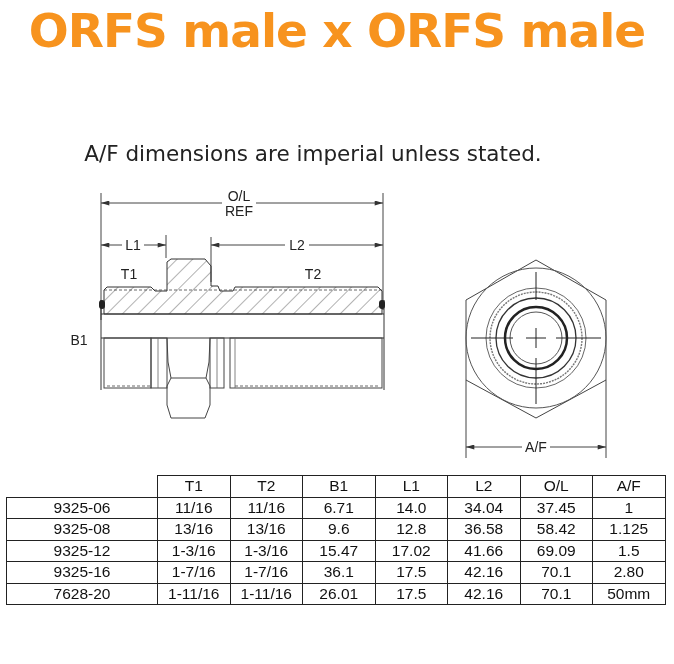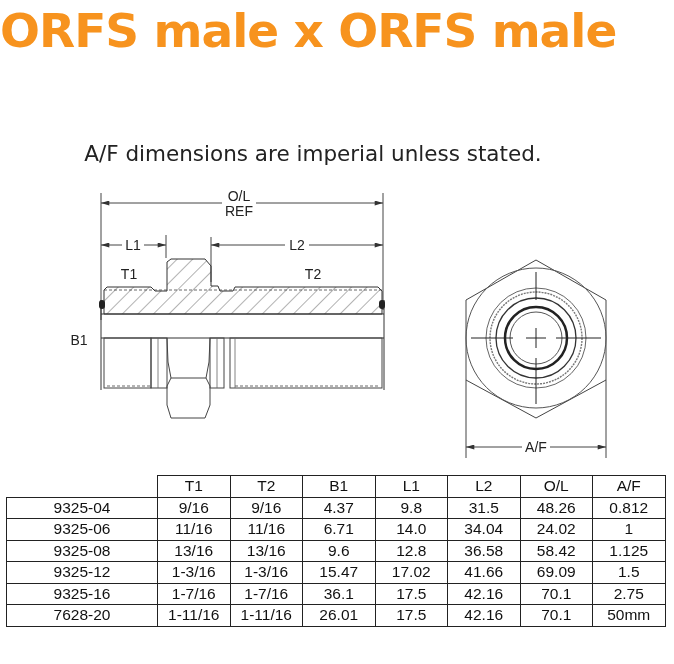--- a/index.html
+++ b/index.html
@@ -1,18 +1,18 @@
 <!DOCTYPE html>
 <html><head>
 <meta charset="utf-8">
 <style>
   html, body { margin: 0; padding: 0; background: #ffffff; }
   body { width: 674px; height: 664px; position: relative; overflow: hidden; font-family: "Liberation Sans", sans-serif; }
   .title {
-    position: absolute; left: 0; top: 2px; width: 674px; 
+    position: absolute; left: 0; top: 2px; width: 674px; text-align: center;
     font-family: "DejaVu Sans", sans-serif; font-weight: bold; color: #f7931e;
     font-size: 47px; line-height: 58px; letter-spacing: -1px;
   }
   .title span { display: block; }
   .subtitle {
     position: absolute; left: 0; top: 139px; width: 626px; text-align: center;
     font-family: "DejaVu Sans", sans-serif; font-size: 21.5px; color: #222222; line-height: 30px;
   }
   .drawing { position: absolute; left: 0; top: 180px; width: 674px; height: 290px; }
   .drawing svg { display: block; }
@@ -142,37 +142,27 @@
       <th>T2</th>
       <th>B1</th>
       <th>L1</th>
       <th>L2</th>
       <th>O/L</th>
       <th>A/F</th>
     </tr>
   </thead>
   <tbody>
     <tr>
-      <td>9325-04</td>
-      <td>9/16</td>
-      <td>9/16</td>
-      <td>4.37</td>
-      <td>9.8</td>
-      <td>31.5</td>
-      <td>48.26</td>
-      <td>0.812</td>
-    </tr>
-    <tr>
       <td>9325-06</td>
       <td>11/16</td>
       <td>11/16</td>
       <td>6.71</td>
       <td>14.0</td>
       <td>34.04</td>
-      <td>24.02</td>
+      <td>37.45</td>
       <td>1</td>
     </tr>
     <tr>
       <td>9325-08</td>
       <td>13/16</td>
       <td>13/16</td>
       <td>9.6</td>
       <td>12.8</td>
       <td>36.58</td>
       <td>58.42</td>
@@ -189,21 +179,21 @@
       <td>1.5</td>
     </tr>
     <tr>
       <td>9325-16</td>
       <td>1-7/16</td>
       <td>1-7/16</td>
       <td>36.1</td>
       <td>17.5</td>
       <td>42.16</td>
       <td>70.1</td>
-      <td>2.75</td>
+      <td>2.80</td>
     </tr>
     <tr>
       <td>7628-20</td>
       <td>1-11/16</td>
       <td>1-11/16</td>
       <td>26.01</td>
       <td>17.5</td>
       <td>42.16</td>
       <td>70.1</td>
       <td>50mm</td>

